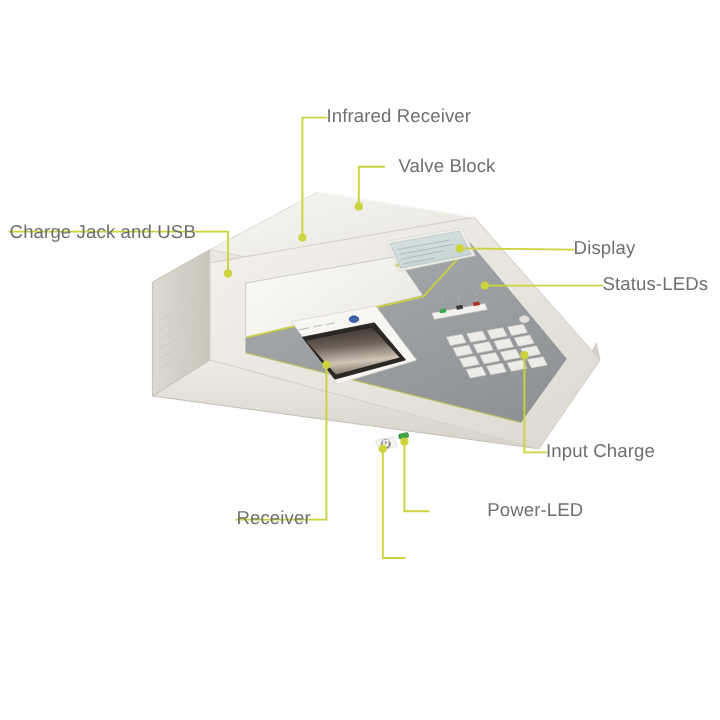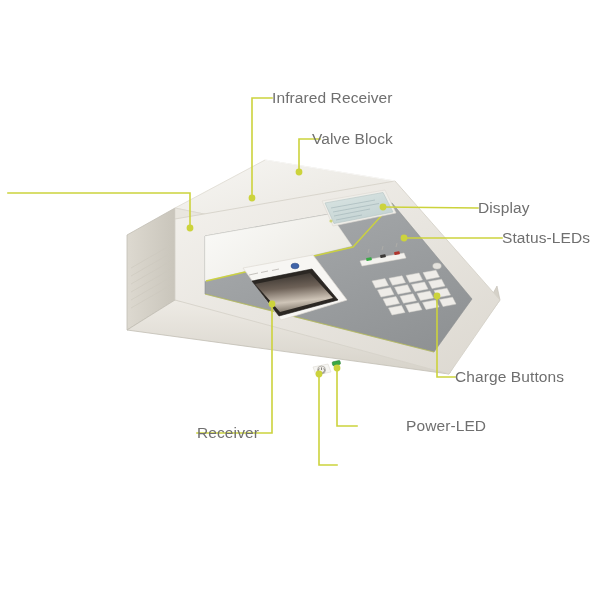--- a/index.html
+++ b/index.html
@@ -15,21 +15,21 @@
 
   .callout-label{
     position:absolute;
     color:#6f6f6f;
     font-size:15.5px;
     line-height:1;
     white-space:nowrap;
     letter-spacing:0.1px;
   }
   .lbl-infrared{left:272px;top:90px;}
-  .lbl-valve{left:312px;top:131px;}
+  .lbl-valve{left:332px;top:131px;}
   .lbl-charge{left:8px;top:186px;}
   .lbl-display{left:478px;top:200px;}
   .lbl-status{left:502px;top:230px;}
   .lbl-input{left:455px;top:369px;}
   .lbl-printer{left:197px;top:425px;}
   .lbl-power{left:361px;top:418px;margin-left:45px;}
   .lbl-onoff{left:337px;top:457px;}
 </style>
 </head>
 <body>
@@ -200,19 +200,20 @@
         <circle cx="404" cy="238" r="3.4" fill="#ccd33c"></circle>
         <circle cx="437" cy="296" r="3.4" fill="#ccd33c"></circle>
         <circle cx="272" cy="304" r="3.4" fill="#ccd33c"></circle>
         <circle cx="337" cy="368" r="3.4" fill="#ccd33c"></circle>
         <circle cx="319" cy="374" r="3.4" fill="#ccd33c"></circle>
       </g>
   </svg>
 
   <div class="callout-label lbl-infrared">Infrared Receiver</div>
   <div class="callout-label lbl-valve">Valve Block</div>
+  <div class="callout-label lbl-charge">Charge Jack and USB</div>
   <div class="callout-label lbl-display">Display</div>
   <div class="callout-label lbl-status">Status-LEDs</div>
-  <div class="callout-label lbl-input">Charge Buttons</div>
+  <div class="callout-label lbl-input">Input Charge</div>
   <div class="callout-label lbl-printer">Receiver</div>
   <div class="callout-label lbl-power">Power-LED</div>
 
 </div>
 
 </body></html>

